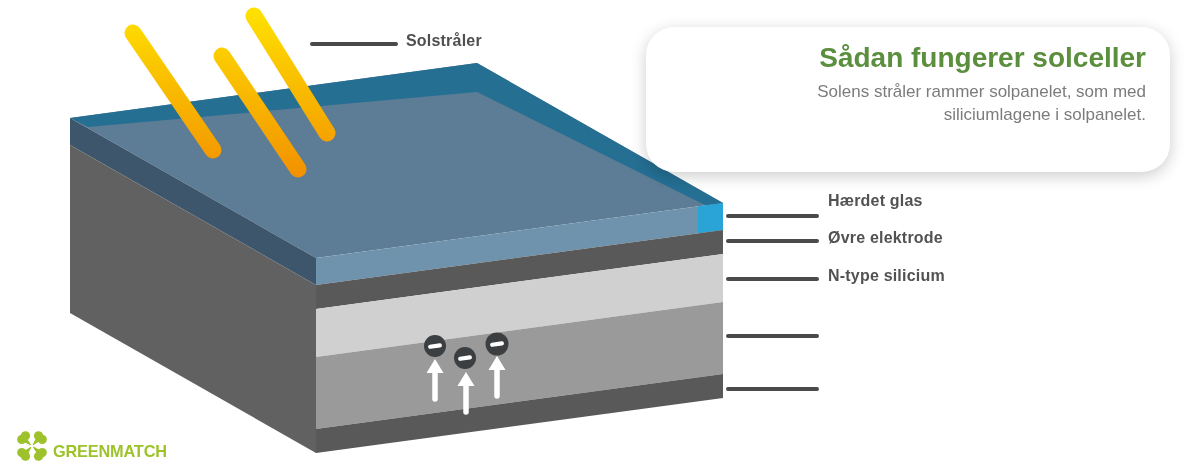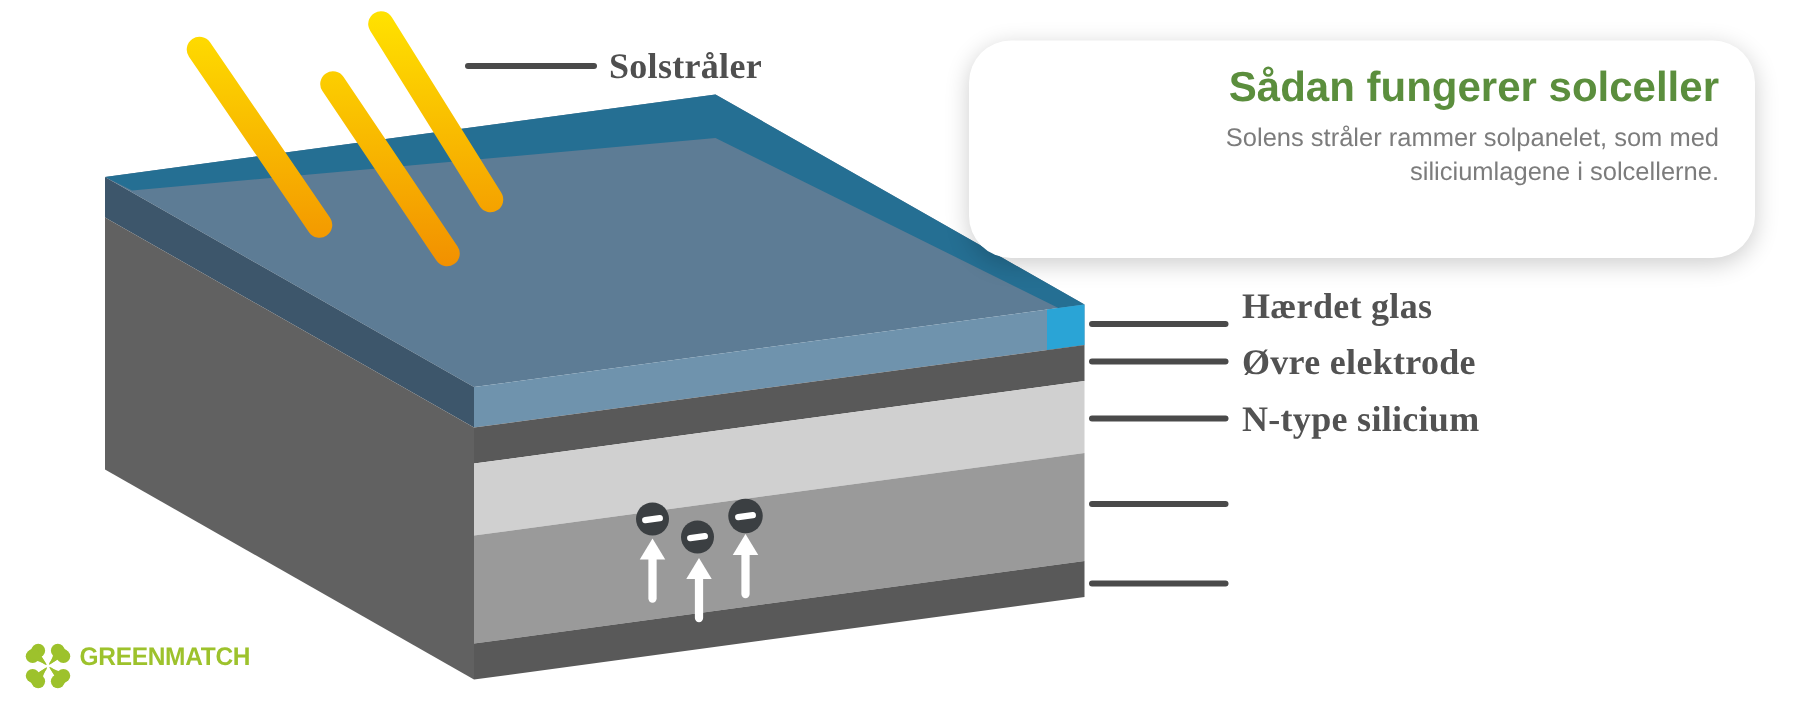--- a/index.html
+++ b/index.html
@@ -14,25 +14,24 @@
   .stage svg.scene {
     position: absolute;
     left: 0; top: 0;
     width: 1200px; height: 469px;
     display: block;
   }
   
   .diagram-label {
     position: absolute;
     font-weight: 700;
-    font-size: 24px;
+    font-size: 16px;
     color: #4f4f4f;
     white-space: nowrap;
     letter-spacing: 0.2px;
-    font-family: Liberation Serif, serif;
   }
   .layer-label { color: #525252; }
   
   .callout-card {
     position: absolute;
     left: 646px; top: 27px;
     width: 524px; height: 145px;
     background: #ffffff;
     border-radius: 28px;
     box-shadow: 0 4px 16px rgba(0,0,0,0.20);
@@ -52,21 +51,21 @@
     font-size: 17px;
     line-height: 22.5px;
     color: #7c7c7c;
     font-weight: 400;
   }
   
   .brand {
     position: absolute;
     left: 16px; top: 428px;
     display: flex;
-    align-items: flex-start;
+    align-items: flex-end;
     height: 34px;
   }
   .brand-text {
     font-size: 17px;
     font-weight: 700;
     letter-spacing: -0.2px;
     color: #9dc22c;
     margin-left: 5px;
     transform: scaleX(0.96);
     transform-origin: left center;
@@ -151,21 +150,21 @@
   <div class="diagram-label" style="left:406px; top:32px;">Solstråler</div>
 
   <div class="diagram-label layer-label" style="left:828px; top:192px;">Hærdet glas</div>
   <div class="diagram-label layer-label" style="left:828px; top:229px;">Øvre elektrode</div>
   <div class="diagram-label layer-label" style="left:828px; top:267px;">N-type silicium</div>
 
   <div class="callout-card">
     <h1 class="callout-title">Sådan fungerer solceller</h1>
     <div class="callout-body">
       <div>Solens stråler rammer solpanelet, som med</div>
-      <div>siliciumlagene i solcellerne.</div>
+      <div>siliciumlagene i solpanelet.</div>
     </div>
   </div>
 
   <div class="brand">
     <svg width="32" height="32" viewBox="0 0 30 30" aria-hidden="true">
       <g fill="#9DC22C">
         <g id="leaf">
           <circle cx="5.4" cy="8.9" r="4.3"></circle>
           <circle cx="8.9" cy="5.4" r="4.3"></circle>
           <polygon points="2.4,6.6 6.6,2.4 14.2,14.2 13.2,14.2"></polygon>

